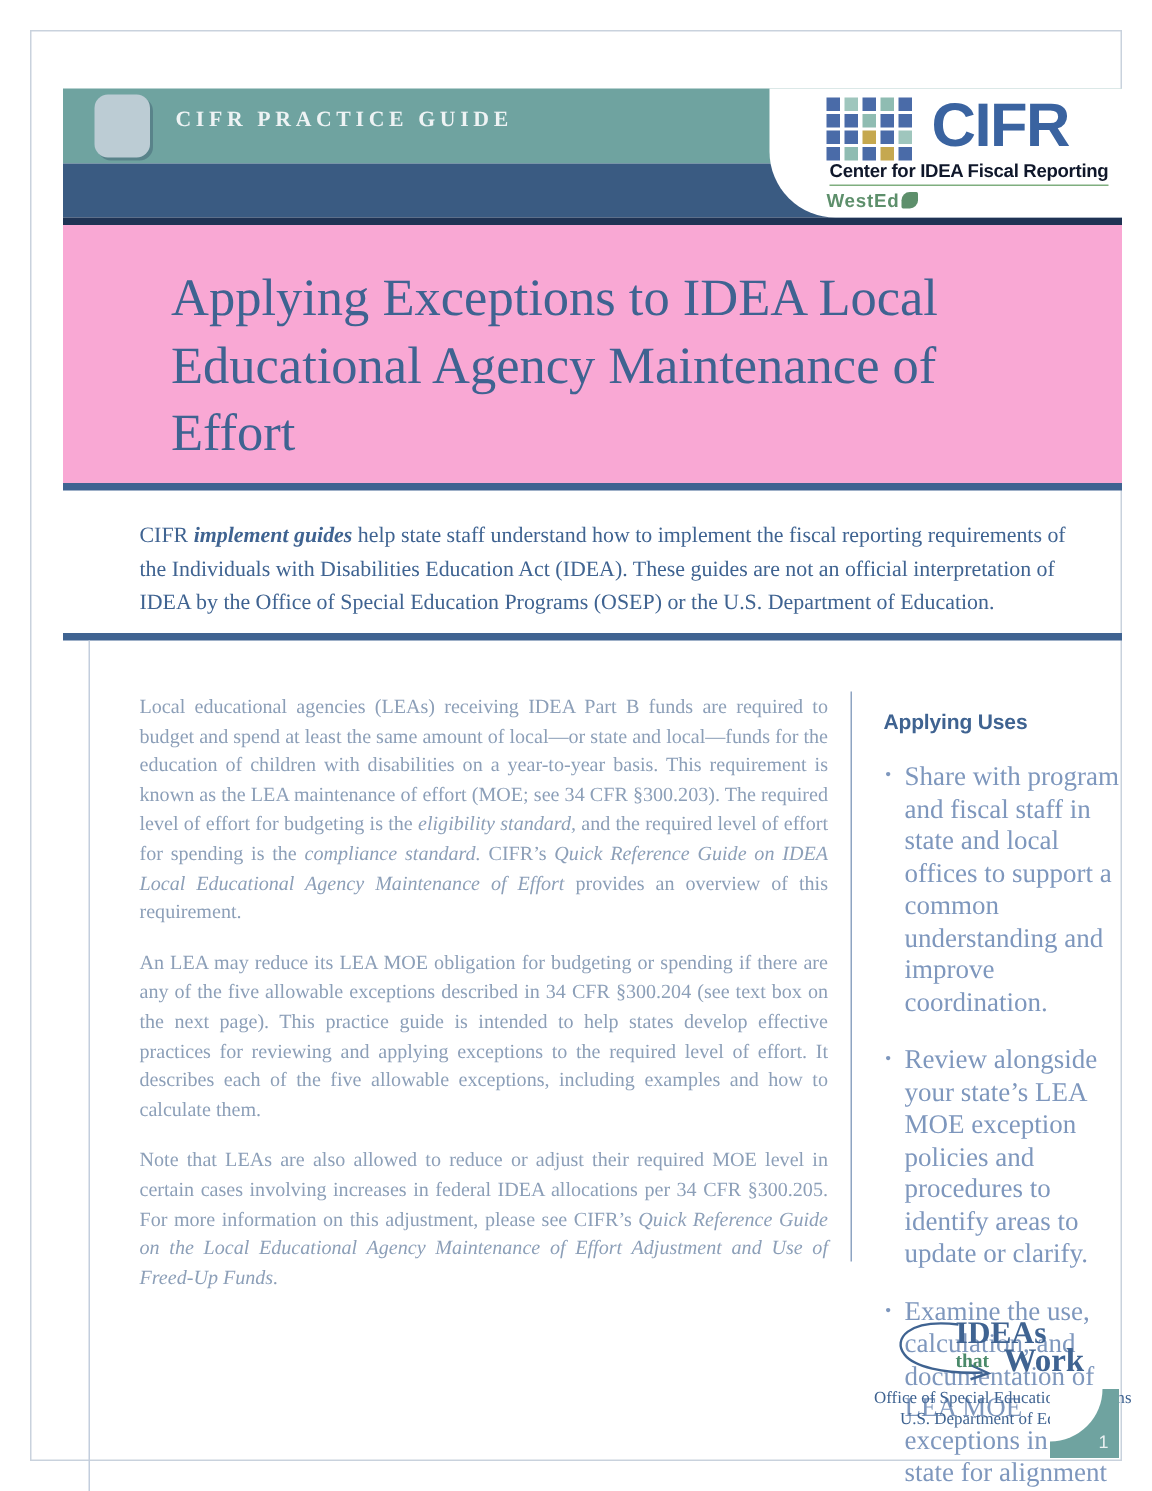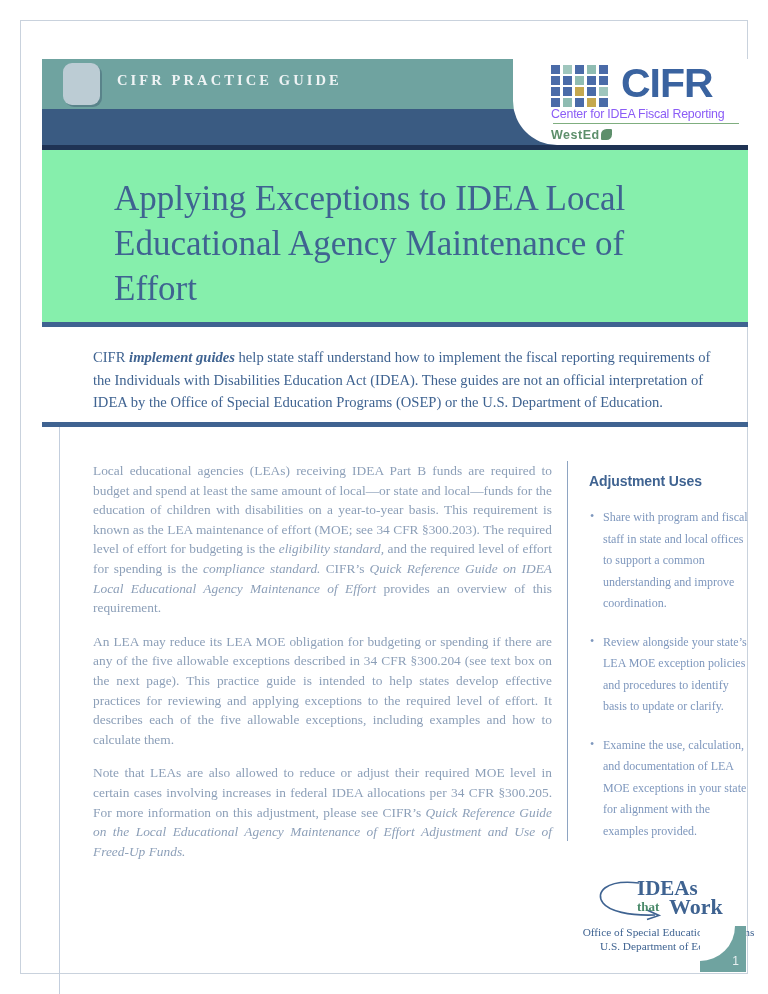--- a/index.html
+++ b/index.html
@@ -24,32 +24,32 @@
   
   .logo-panel{position:absolute;left:492px;top:38px;width:235px;height:86px;background:#ffffff;
               border-top-left-radius:0;border-bottom-left-radius:44px;}
 
   .cifr-logo{position:absolute;left:530px;top:44px;width:190px;height:76px;}
   .cifr-row1{position:absolute;left:0;top:0;display:flex;align-items:flex-start;}
   .pixgrid{width:66px;height:40px;position:relative;margin-right:4px;}
   .pix{position:absolute;width:9px;height:9px;}
   .cifr-word{font-family:"Liberation Sans",sans-serif;font-weight:700;font-size:41px;
              color:#3a63a0;letter-spacing:-1px;line-height:40px;margin-top:-2px;}
-  .cifr-tag{position:absolute;left:0;top:42px;width:190px;text-align:left;
-            font-family:"Liberation Sans",sans-serif;font-weight:400;font-size:12.4px;
-            color:#8b5cf6;letter-spacing:-0.2px;}
+  .cifr-tag{position:absolute;left:0;top:42px;width:190px;text-align:center;
+            font-family:"Liberation Sans",sans-serif;font-weight:700;font-size:12.4px;
+            color:#0f172a;letter-spacing:-0.2px;}
   .cifr-rule{position:absolute;left:2px;top:58px;width:186px;height:1px;background:#7fae7f;}
   .wested{position:absolute;left:0;top:60px;width:190px;text-align:left;}
   .wested-t{font-family:"Liberation Sans",sans-serif;font-weight:700;font-size:12.5px;
             color:#5d8f6b;letter-spacing:.5px;}
   .wested-leaf{display:inline-block;width:11px;height:11px;border-radius:50% 10% 50% 10%;
                background:#5d8f6b;vertical-align:-1px;margin-left:1px;}
 
   
-  .title-block{position:absolute;left:21px;top:129px;width:706px;height:172px;background:#86efac;}
+  .title-block{position:absolute;left:21px;top:129px;width:706px;height:172px;background:#f9a8d4;}
   .doc-title{position:absolute;left:72px;top:26px;width:560px;color:#3f6391;
              font-family:"Liberation Serif",serif;font-size:35px;line-height:45px;font-weight:400;}
   .title-rule{position:absolute;left:21px;top:301px;width:706px;height:5px;background:#3f6391;}
 
   
   .intro-blurb{position:absolute;left:72px;top:325px;width:622px;color:#3f6391;
                font-size:14.6px;line-height:22.5px;}
   .intro-blurb b{font-weight:700;font-style:italic;}
   .blurb-rule{position:absolute;left:21px;top:401px;width:706px;height:5px;background:#3f6391;}
 
@@ -61,21 +61,21 @@
   .h1{color:#6f8db8;font-size:26px;font-weight:400;margin:0 0 18px 0;
       font-family:"Liberation Serif",serif;}
   .body-p{color:#8c9fb8;font-size:13.4px;line-height:19.6px;text-align:justify;margin:0 0 14px 0;}
   .body-p i{font-style:italic;}
 
   .side-col{position:absolute;left:568px;top:452px;width:160px;}
   .side-h{color:#3f6391;font-family:"Liberation Sans",serif;font-weight:700;font-size:14px;
           margin:0 0 18px 0;letter-spacing:-0.1px;}
   .side-list{list-style:none;margin:0;padding:0;}
   .side-li{position:relative;padding-left:14px;margin-bottom:17px;color:#7e97bd;
-           font-size:12px;line-height:21.5px;}
+           font-size:18px;line-height:21.5px;}
   .side-li:before{content:"\2022";position:absolute;left:1px;top:-1px;font-size:12px;color:#7e97bd;}
 
   
   .ideas{position:absolute;left:560px;top:848px;width:175px;}
   .ideas-mark{position:relative;width:175px;height:52px;}
   .ideas-svg{position:absolute;left:0;top:0;}
   .ideas-cap{margin-top:4px;text-align:center;color:#3f6391;
              font-family:"Liberation Serif",serif;font-size:11.3px;line-height:14px;}
 
   
@@ -146,24 +146,24 @@
     <div class="main-col">
 
       <p class="body-p"><span>Local educational agencies (LEAs) receiving IDEA Part B funds are required to budget and spend at least the same amount of local—or state and local—funds for the education of children with disabilities on a year-to-year basis. This requirement is known as the LEA maintenance of effort (MOE; see 34 CFR §300.203). The required level of effort for budgeting is the </span><i>eligibility standard,</i><span> and the required level of effort for spending is the </span><i>compliance standard.</i><span> CIFR’s </span><i>Quick Reference Guide on IDEA Local Educational Agency Maintenance of Effort</i><span> provides an overview of this requirement.</span></p>
 
       <p class="body-p">An LEA may reduce its LEA MOE obligation for budgeting or spending if there are any of the five allowable exceptions described in 34 CFR §300.204 (see text box on the next page). This practice guide is intended to help states develop effective practices for reviewing and applying exceptions to the required level of effort. It describes each of the five allowable exceptions, including examples and how to calculate them.</p>
 
       <p class="body-p"><span>Note that LEAs are also allowed to reduce or adjust their required MOE level in certain cases involving increases in federal IDEA allocations per 34 CFR §300.205. For more information on this adjustment, please see CIFR’s </span><i>Quick Reference Guide on the Local Educational Agency Maintenance of Effort Adjustment and Use of Freed-Up Funds.</i></p>
     </div>
 
     <div class="side-col">
-      <h2 class="side-h">Adjustment Uses</h2>
+      <h2 class="side-h">Applying Uses</h2>
       <ul class="side-list" id="side-list">
           <li class="side-li">Share with program and fiscal staff in state and local offices to support a common understanding and improve coordination.</li>
-          <li class="side-li">Review alongside your state’s LEA MOE exception policies and procedures to identify basis to update or clarify.</li>
+          <li class="side-li">Review alongside your state’s LEA MOE exception policies and procedures to identify areas to update or clarify.</li>
           <li class="side-li">Examine the use, calculation, and documentation of LEA MOE exceptions in your state for alignment with the examples provided.</li>
         </ul>
     </div>
 
     <div class="ideas">
       <div class="ideas-mark">
         <svg class="ideas-svg" width="175" height="52" viewBox="0 0 175 52">
           <path d="M58 14 C24 10, 14 24, 22 34 C28 42, 48 47, 74 46" fill="none" stroke="#3f6391" stroke-width="1.6"></path>
           <path d="M66 41 L78 46.5 L66 50.5" fill="none" stroke="#3f6391" stroke-width="1.6"></path>
           <text x="56" y="26" font-family="Liberation Serif, serif" font-size="21" font-weight="700" fill="#3f6391">IDEAs</text>

